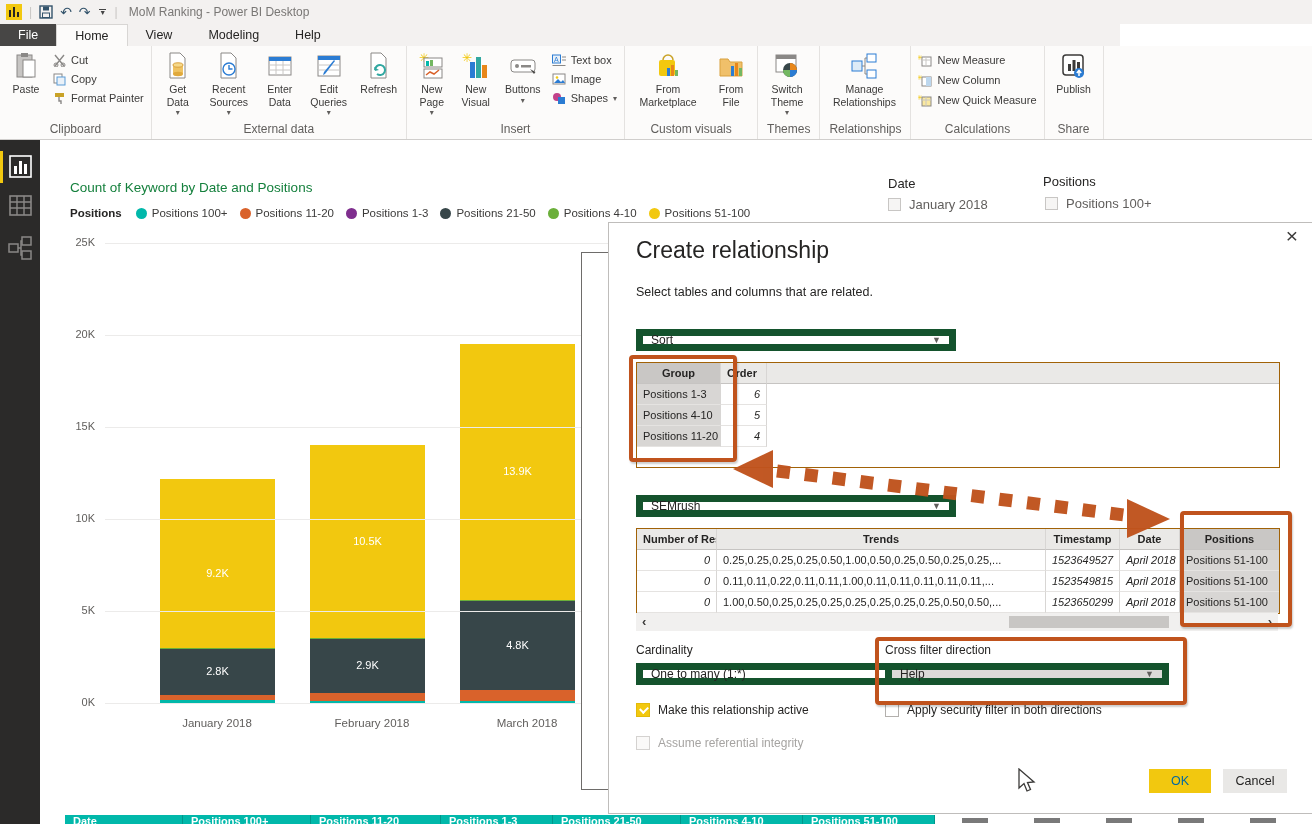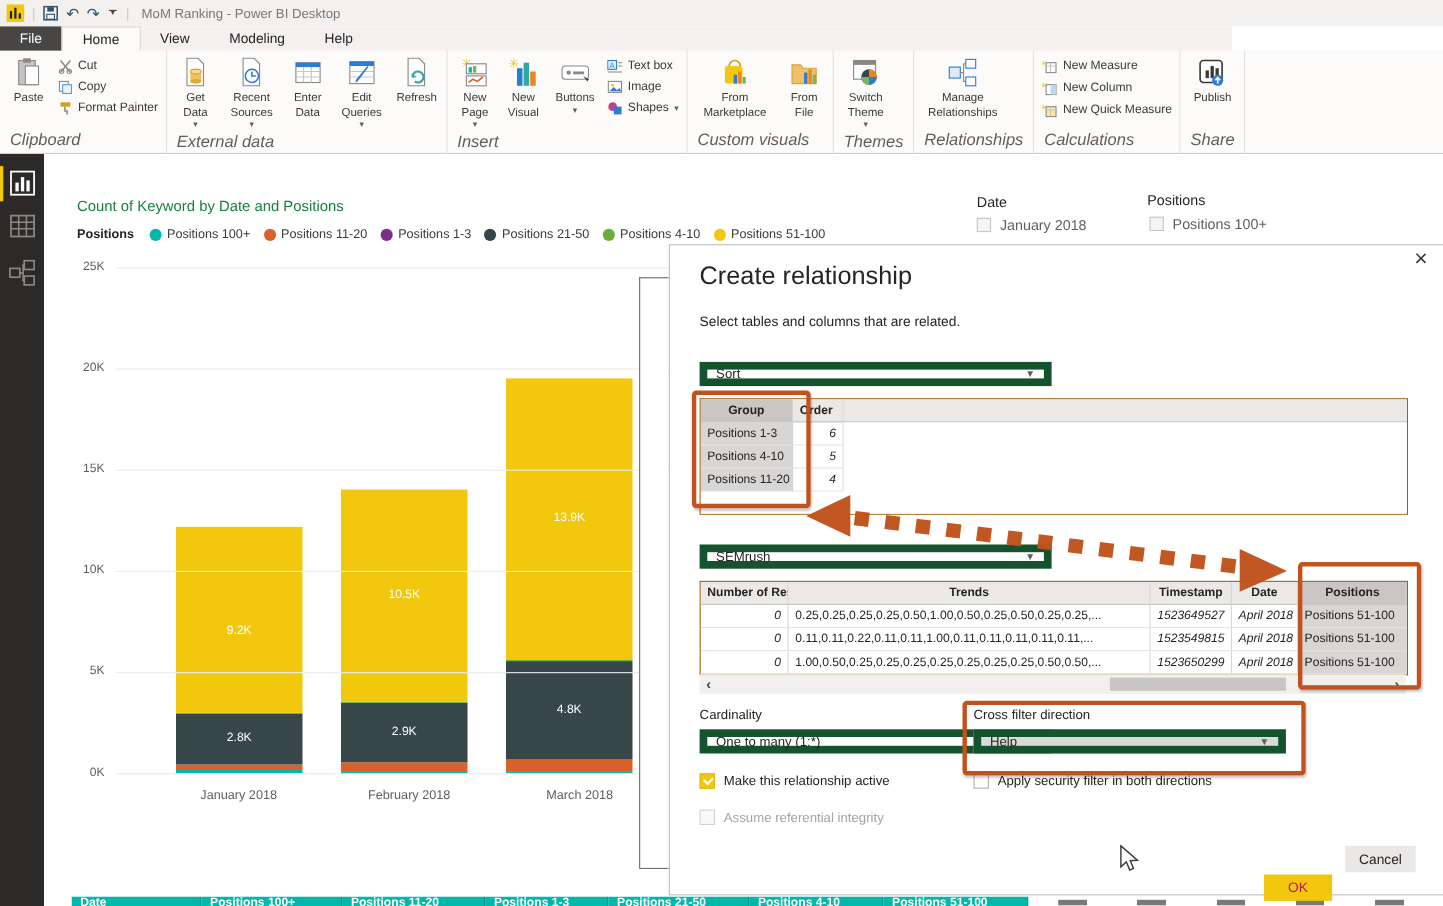--- a/index.html
+++ b/index.html
@@ -21,21 +21,21 @@
   
   .tabsrow{left:0;top:24px;width:1120px;height:22px;background:#F3F1F0;display:flex;align-items:stretch;z-index:3;}
   .tab{padding:0 18px;display:flex;align-items:center;font-size:12.5px;cursor:pointer;}
   .tab.file{background:#474645;color:#fff;}
   .tab.active{background:#FCFBFA;border:1px solid #D8D6D4;border-bottom:none;color:#252423;}
 
   
   .ribbon{left:0;top:46px;width:1312px;height:94px;background:#FCFBFA;border-bottom:1px solid #D0CECC;display:flex;box-sizing:border-box;z-index:2;}
   .rgroup{display:flex;flex-direction:column;border-right:1px solid #E4E2E0;padding:2px 3px 0 3px;}
   .rgroup-items{flex:1;display:flex;align-items:flex-start;}
-  .rgroup-label{text-align:left;font-size:15px;color:#605E5C;padding:1px 6px 3px;font-style:italic;}
+  .rgroup-label{text-align:center;font-size:12px;color:#605E5C;padding:1px 6px 3px;}
   .bigitem{display:flex;flex-direction:column;align-items:center;text-align:center;font-size:10.5px;line-height:1.2;color:#3B3A39;padding:2px 3px;cursor:pointer;}
   .bigitem .bicon{width:28px;height:28px;margin:2px auto 3px;}
   .smallcol{display:flex;flex-direction:column;justify-content:flex-start;gap:3px;padding:4px 4px;}
   .smallitem{display:flex;align-items:center;gap:5px;font-size:11px;color:#3B3A39;height:16px;cursor:pointer;white-space:nowrap;}
   .caret{font-size:8px;color:#605E5C;}
 
   
   .sidebar{left:0;top:140px;width:40px;height:684px;background:#2B2A29;z-index:4;}
   .sideitem{position:absolute;left:0;width:40px;height:38px;cursor:pointer;}
   .sideitem .ind{position:absolute;left:0;top:3px;width:3px;height:32px;background:#F2C80F;display:none;}
@@ -86,21 +86,21 @@
   .hsb .ar{position:absolute;top:1px;font-size:13px;color:#3B3A39;font-weight:bold;}
   .hsb .thumb{position:absolute;left:373px;top:3px;width:160px;height:12px;background:#C8C6C4;}
   .dlg-lbl{position:absolute;font-size:12px;color:#252423;}
   .cbrow{position:absolute;display:flex;align-items:center;gap:8px;font-size:12px;}
   .cbx{width:14px;height:14px;box-sizing:border-box;border:1px solid #B3B0AD;background:#fff;position:relative;}
   .cbx.on{background:#F2C80F;border-color:#E3BA09;}
   .cbx.on:after{content:"";position:absolute;left:3px;top:2px;width:6px;height:4px;border-left:2px solid #fff;border-bottom:2px solid #fff;transform:rotate(-45deg);}
   .cbx.dis{border-color:#D4D2D0;background:#FAF9F8;}
   .cbrow.dis{color:#A6A4A2;}
   .btn{position:absolute;height:24px;display:flex;align-items:center;justify-content:center;font-size:12.5px;cursor:pointer;}
-  .btn.ok{left:540px;top:546px;width:62px;background:#F2C80F;color:#be185d;margin-top:26px;}
+  .btn.ok{left:540px;top:546px;width:62px;background:#F2C80F;color:#0369a1;}
   .btn.cancel{left:614px;top:546px;width:64px;background:#E9E8E6;color:#252423;}
 
   .ann{position:absolute;pointer-events:none;z-index:40;}
   .annrect{position:absolute;border:4px solid #C0531D;border-radius:4px;box-shadow:1px 2px 2px rgba(0,0,0,0.2);z-index:40;pointer-events:none;}
   .cursor{z-index:60;pointer-events:none;}
 </style>
 </head>
 <body>
 
 <div class="screen">

